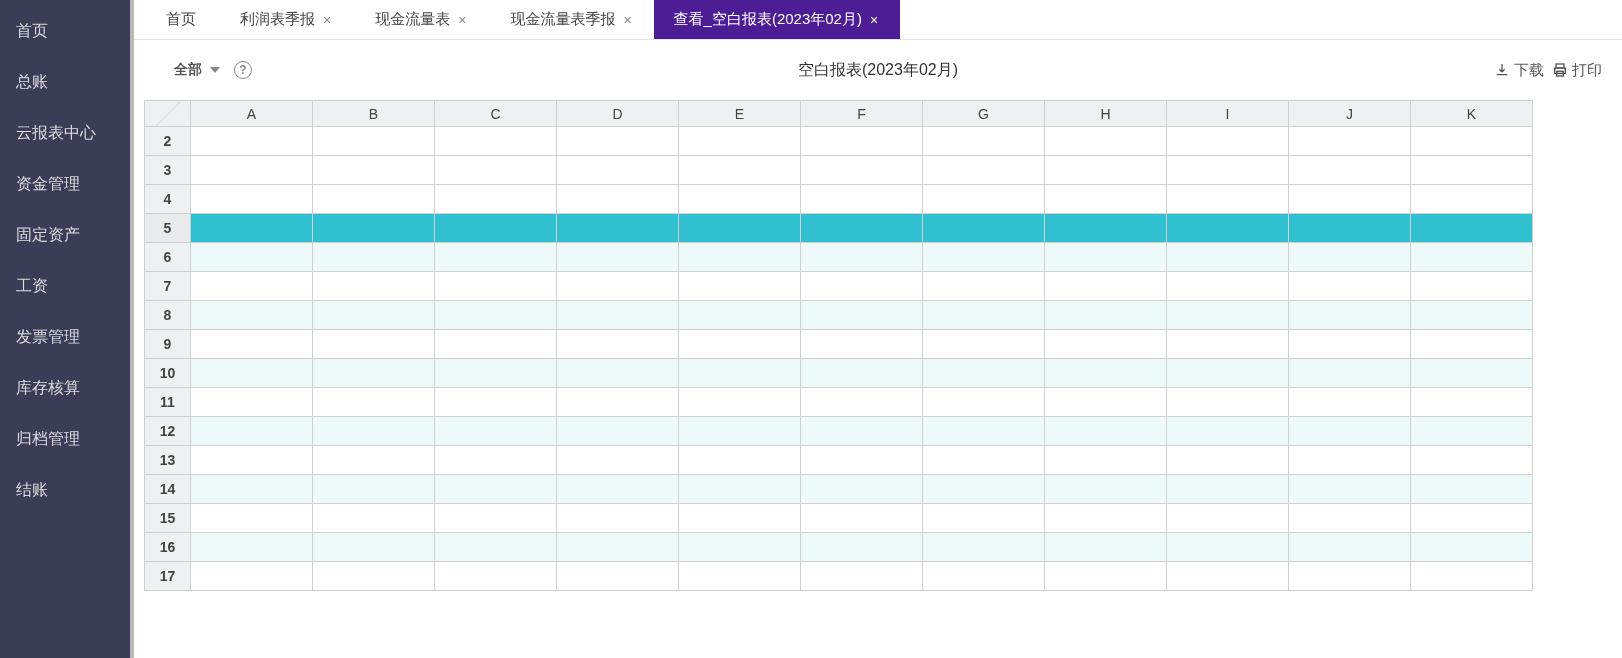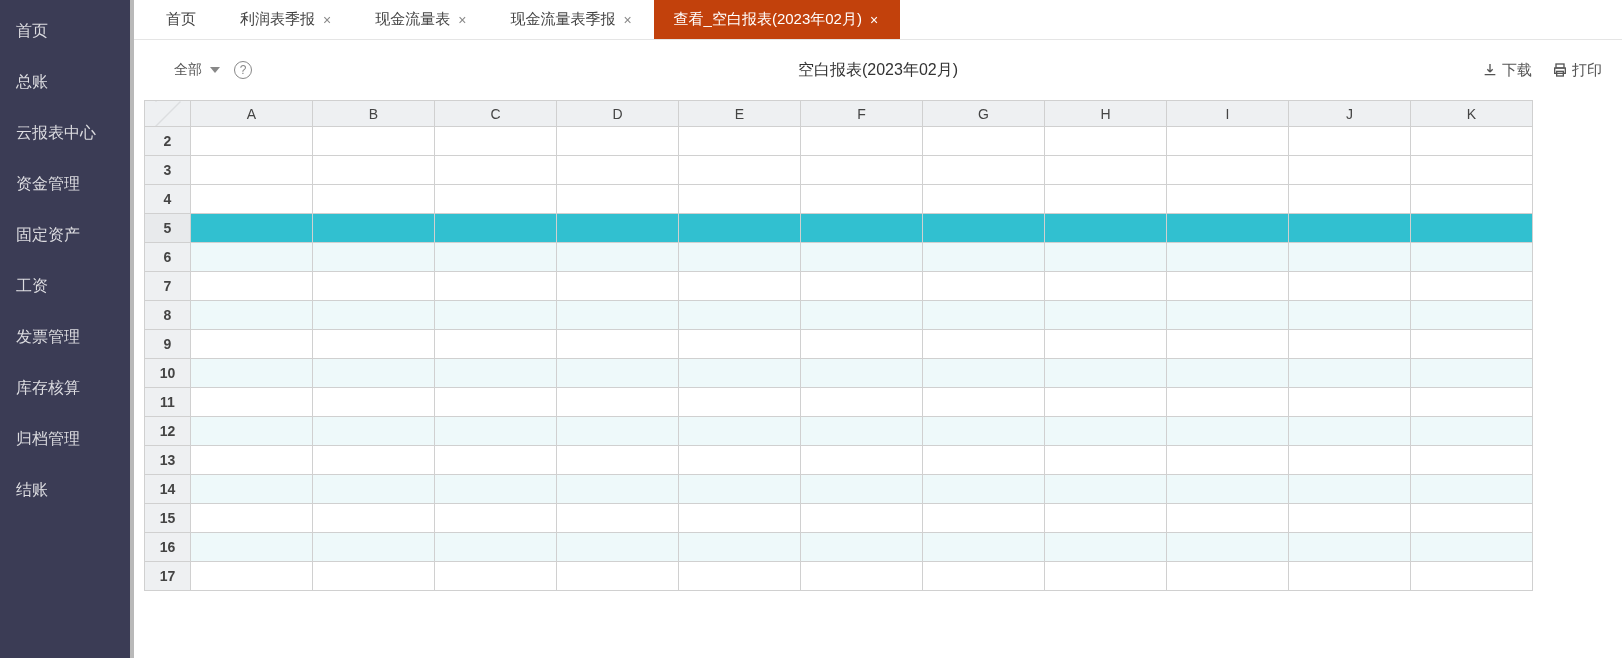--- a/index.html
+++ b/index.html
@@ -11,30 +11,30 @@
   .side-divider { width: 4px; background: #b9b9b9; }
   .side-item { padding: 15px 16px; font-size: 16px; cursor: pointer; color: #dcdce0; }
 
   
   .main { flex: 1; display: flex; flex-direction: column; min-width: 0; }
 
   
   .tabs { display: flex; align-items: stretch; height: 40px; border-bottom: 1px solid #e5e5e5; font-size: 15px; padding-left: 10px; }
   .tab { display: flex; align-items: center; padding: 0 22px; cursor: pointer; color: #444; position: relative; }
   .tab .close { margin-left: 8px; color: #888; font-size: 14px; }
-  .tab.active { background: #c2410c; color: #fff; padding-left: 20px; }
+  .tab.active { background: #4c1d95; color: #fff; padding-left: 20px; }
   .tab.active .close { color: #fff; }
 
   
   .toolbar { display: flex; align-items: center; height: 60px; padding: 0 20px; position: relative; }
-  .filter { display: flex; align-items: center; gap: 8px; margin-left: 20px; color: #555; }
+  .filter { display: flex; align-items: center; gap: 8px; margin-left: 20px; color: #555; font-weight: bold; }
   .chev { width: 0; height: 0; border-left: 5px solid transparent; border-right: 5px solid transparent; border-top: 6px solid #888; display: inline-block; }
   .help { width: 18px; height: 18px; border: 1.5px solid #888; border-radius: 50%; display: inline-flex; align-items: center; justify-content: center; font-size: 12px; color: #888; margin-left: 6px; }
   .title { position: absolute; left: 50%; transform: translateX(-50%); font-size: 16px; color: #333; }
-  .actions { margin-left: auto; display: flex; gap: 20px; align-items: flex-start; color: #555; }
+  .actions { margin-left: auto; display: flex; gap: 8px; align-items: flex-start; color: #555; }
   .action { display: flex; align-items: center; gap: 4px; cursor: pointer; font-size: 15px; }
   .icon-download, .icon-print { width: 16px; height: 16px; }
 
   
   .sheet-wrap { flex: 1; overflow: hidden; padding-left: 10px; }
   .sheet { border-collapse: collapse; table-layout: fixed; }
   .sheet th, .sheet td { border: 1px solid #d0d0d0; background: #fff; }
   .sheet thead th { background: #eef0f2; font-weight: normal; color: #444; height: 26px; }
   .corner { width: 46px; background: linear-gradient(135deg, #eef0f2 49%, #c9cbcd 50%, #eef0f2 51%) !important; }
   .col-head { width: 122px; text-align: center; }

